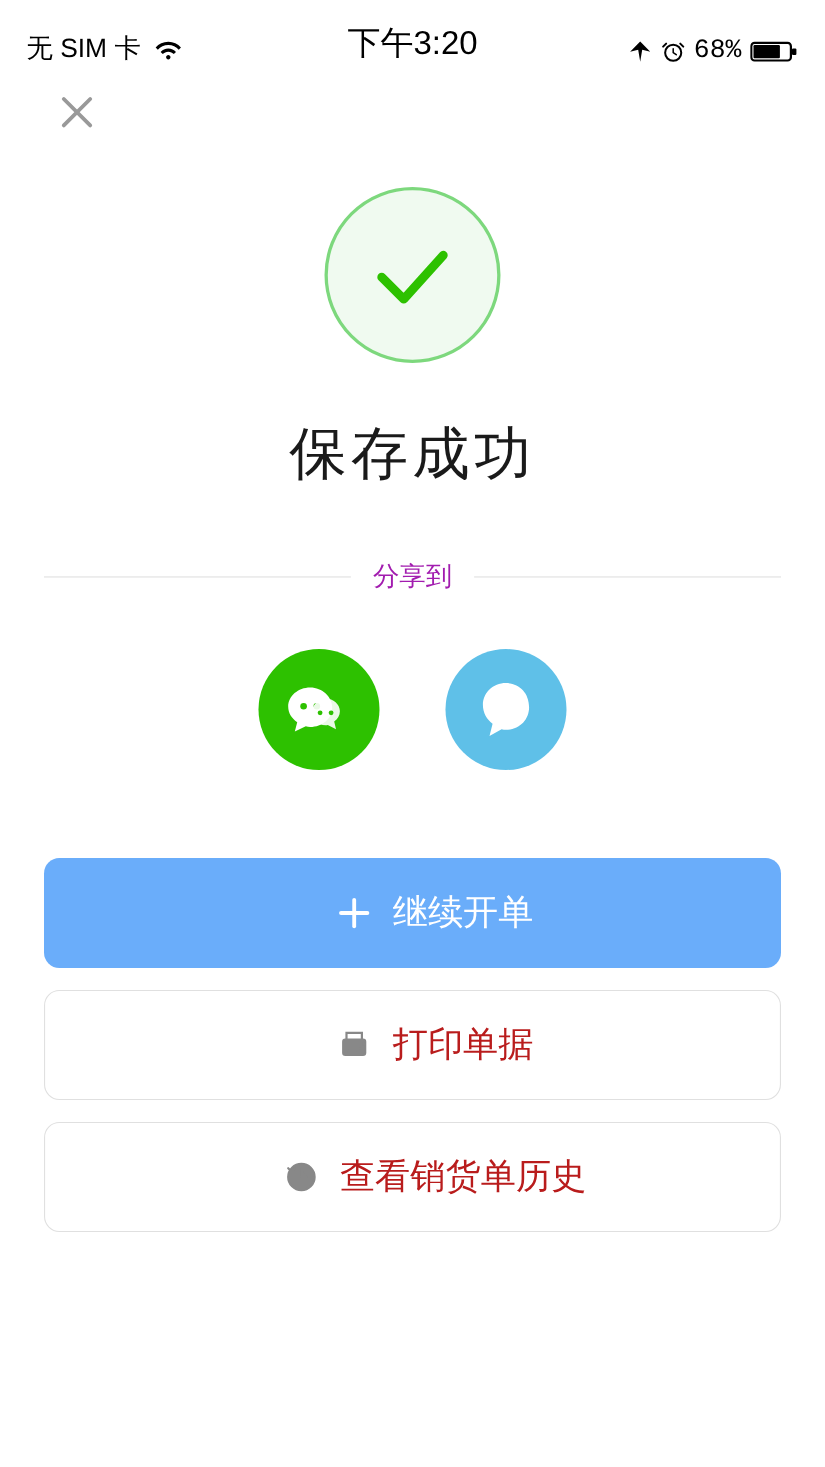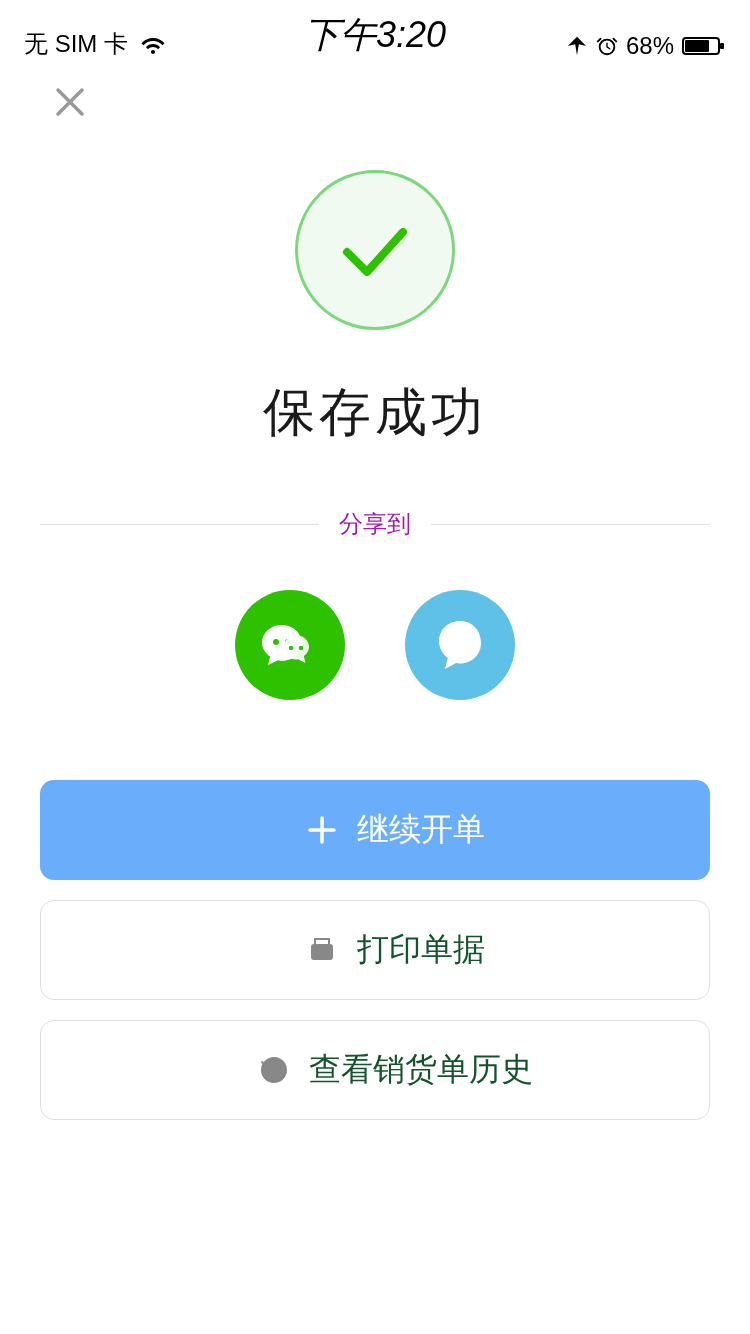--- a/index.html
+++ b/index.html
@@ -25,27 +25,26 @@
       background: #ffffff;
     }
     .status-left {
       display: flex;
       align-items: center;
       gap: 10px;
       font-size: 26px;
       color: #000;
     }
     .status-center {
-      font-size: 36px;
+      font-size: 30px;
       font-weight: 500;
       color: #000;
       position: absolute;
       left: 50%;
       transform: translateX(-50%);
-      font-style: italic;
     }
     .status-right {
       display: flex;
       align-items: center;
       gap: 8px;
       font-size: 24px;
       color: #000;
     }
 
     
@@ -167,21 +166,21 @@
       font-size: 32px;
       cursor: pointer;
       padding-left: 40px;
     }
     .btn-primary {
       background: #6aadfa;
       color: #ffffff;
     }
     .btn-secondary {
       background: #ffffff;
-      color: #14532d;
+      color: #b91c1c;
       border: 1.5px solid #e0e0e0;
     }
     .btn svg {
       width: 34px;
       height: 34px;
     }
     .btn-primary svg { fill: #ffffff; }
     .btn-secondary svg { fill: #888888; }
   </style>
 </head>
@@ -203,21 +202,21 @@
     <svg width="22" height="22" viewBox="0 0 24 24" fill="none">
       <path d="M12 2 L22 12 L14 10 L12 22 L10 10 L2 12 Z" fill="#000"></path>
     </svg>
 
     <svg width="22" height="22" viewBox="0 0 24 24" fill="#000">
       <circle cx="12" cy="13" r="8" stroke="#000" stroke-width="2" fill="none"></circle>
       <path d="M12 9 L12 13 L15 15" stroke="#000" stroke-width="1.5" fill="none" stroke-linecap="round"></path>
       <path d="M5 4 L2 7" stroke="#000" stroke-width="2" stroke-linecap="round"></path>
       <path d="M19 4 L22 7" stroke="#000" stroke-width="2" stroke-linecap="round"></path>
     </svg>
-    <span style="font-size:24px;">68%</span>
+    <span style="font-size:24px;font-family:Liberation Mono, monospace;">68%</span>
 
     <svg width="44" height="22" viewBox="0 0 44 22">
       <rect x="1" y="3" width="36" height="16" rx="3" ry="3" stroke="#000" stroke-width="2" fill="none"></rect>
       <rect x="38" y="8" width="4" height="6" rx="1" fill="#000"></rect>
       <rect x="3" y="5" width="24" height="12" rx="1" fill="#000"></rect>
     </svg>
   </div>
 </div>
 
 <div class="close-btn">

